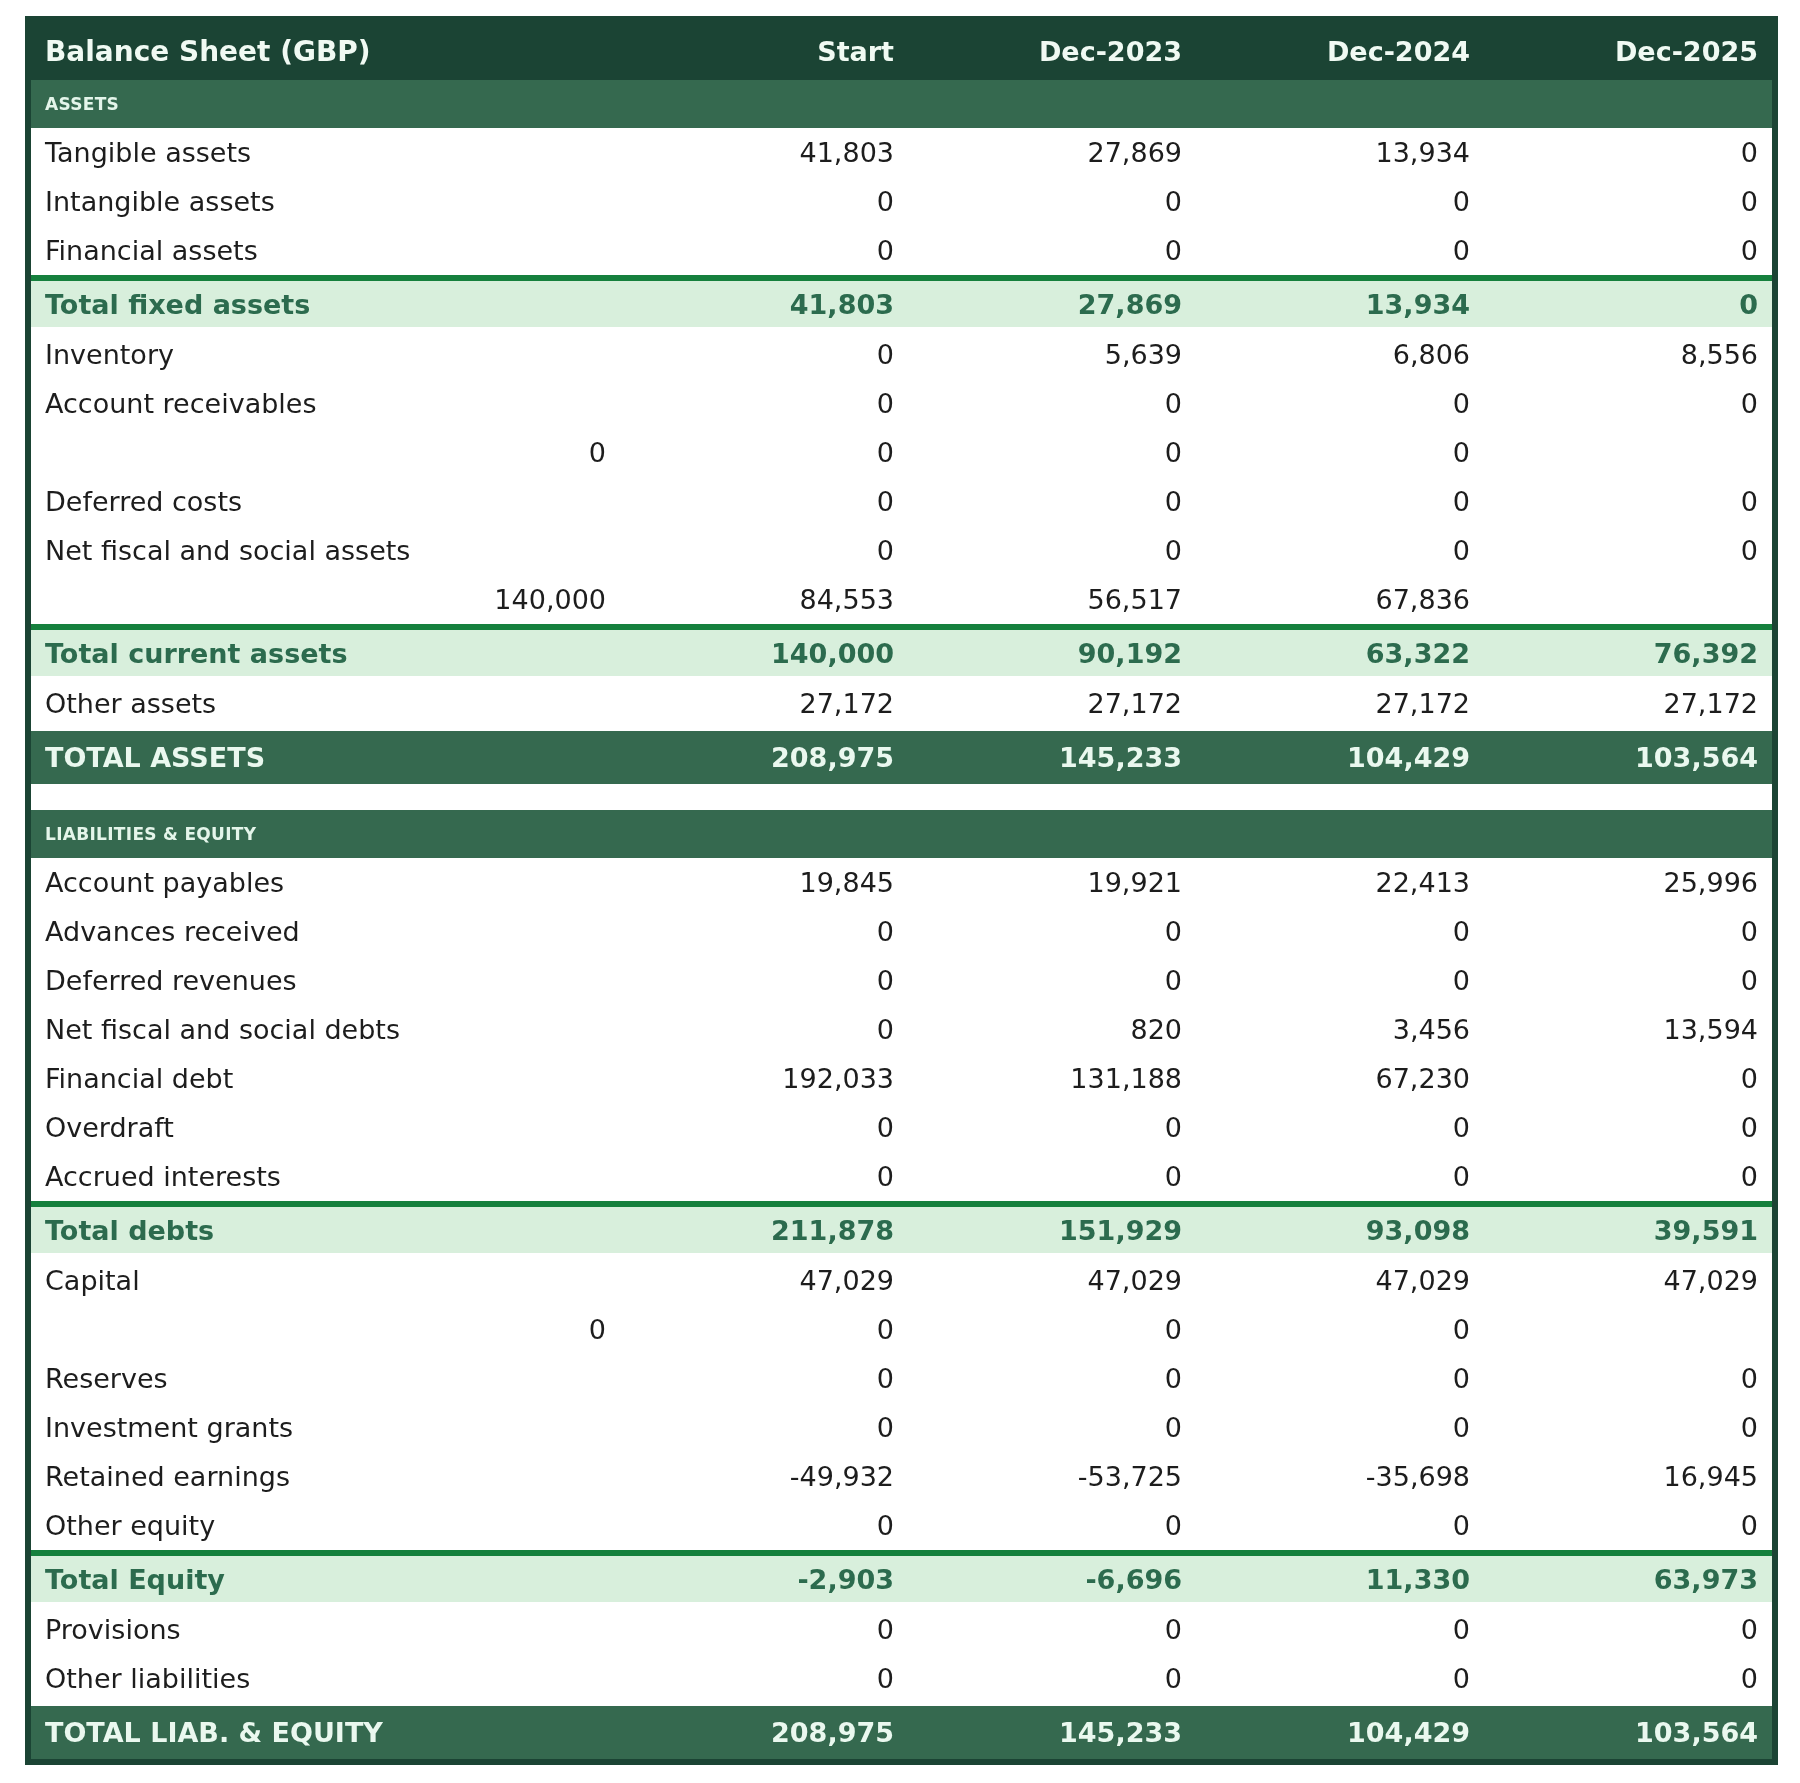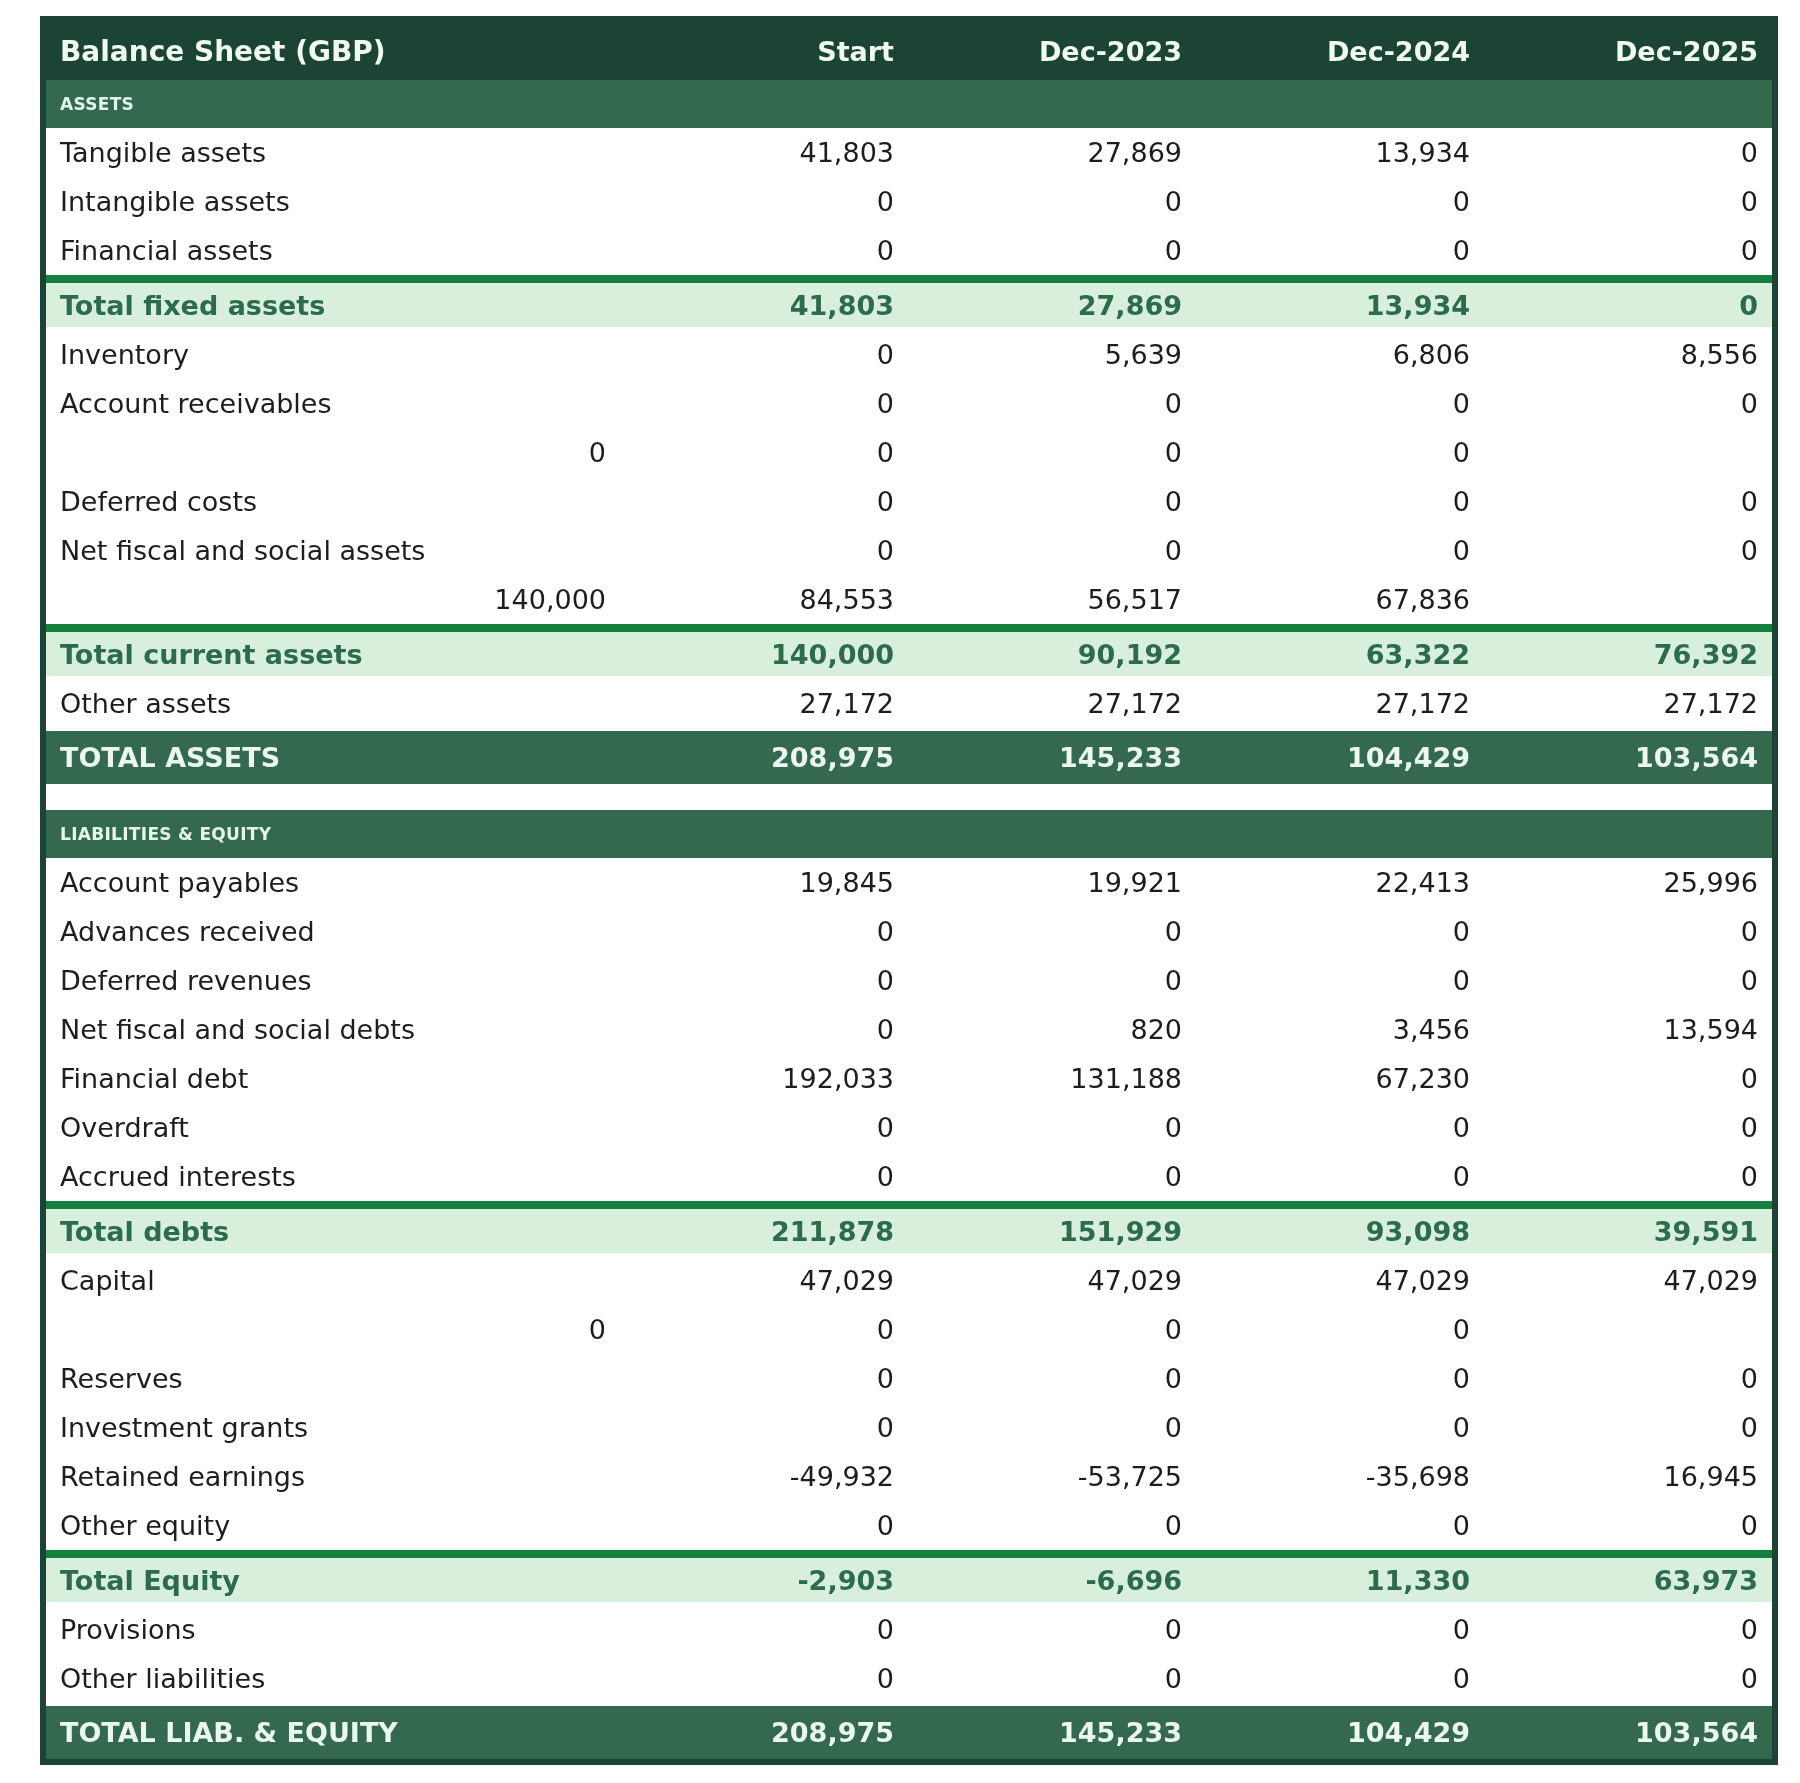--- a/index.html
+++ b/index.html
@@ -2,21 +2,21 @@
 <html style="--frame: #1B4434; --band: #35694F; --lightgreen: #D8EFDC; --subtext: #2C6B4E;"><head>
 <meta charset="utf-8">
 <style>
   html,body{margin:0;padding:0;background:#ffffff;}
   body{
     width:1800px;
     font-family:"DejaVu Sans","Liberation Sans",sans-serif;
     -webkit-font-smoothing:antialiased;
   }
   .sheet{
-    margin:16px 22px 20px 40px;
+    margin:16px 22px 20px 25px;
     border:6px solid var(--frame,#1B4434);
     background:#ffffff;
   }
   .grid-row{
     display:grid;
     grid-template-columns:1fr 288px 288px 288px 288px;
     align-items:center;
     box-sizing:border-box;
   }
   .cell{box-sizing:border-box;white-space:nowrap;overflow:hidden;}
@@ -47,21 +47,21 @@
     background:#ffffff;
     color:#1D1D1D;
     font-size:27px;
     font-weight:400;
   }
   .row.subtotal{
     height:55px;
     background:var(--lightgreen,#D8EFDC);
     color:var(--subtext,#2C6B4E);
     font-weight:700;
-    border-top:8px solid #15803d;
+    border-top:6px solid #15803d;
     border-bottom:3px solid #ffffff;
   }
   .row.grandtotal{
     height:56px;
     background:var(--band,#35694F);
     color:#EAF8EF;
     font-weight:700;
     border-top:3px solid #ffffff;
   }
   .spacer{height:26px;background:#ffffff;}

